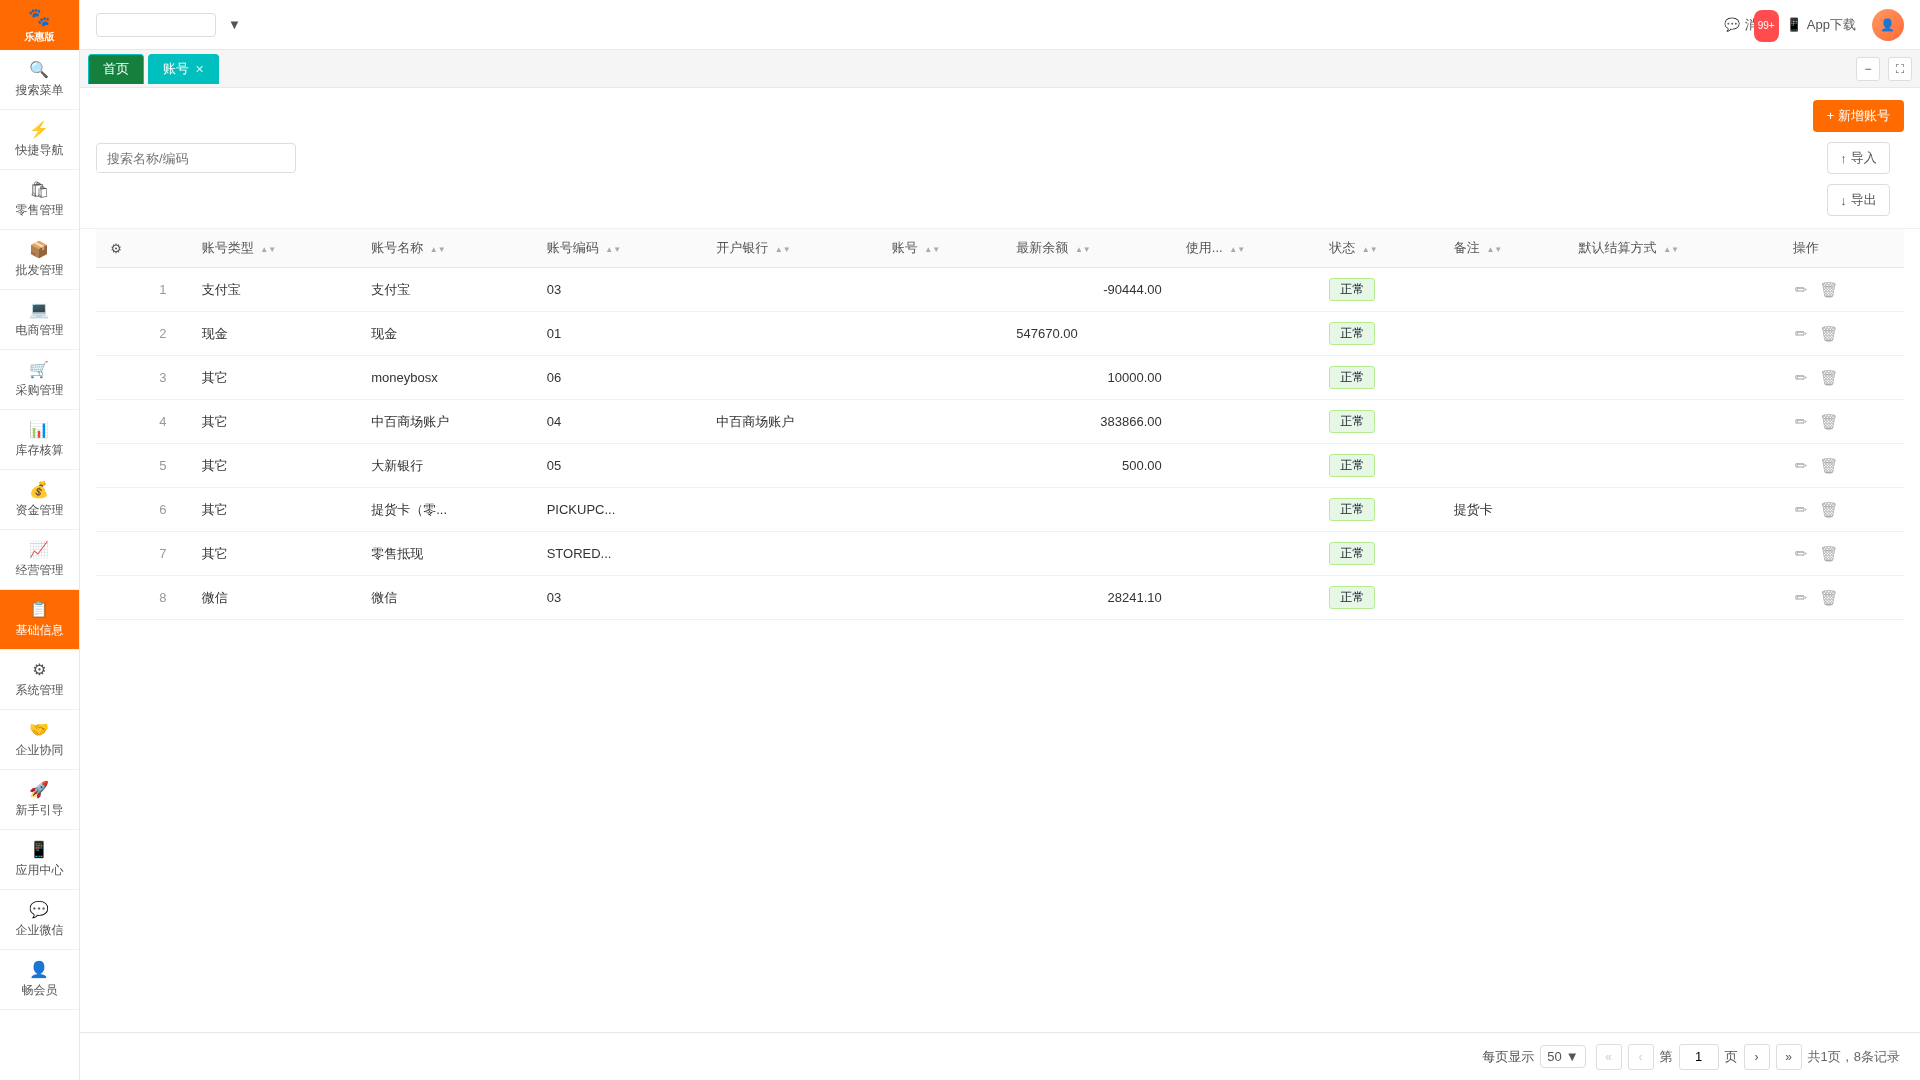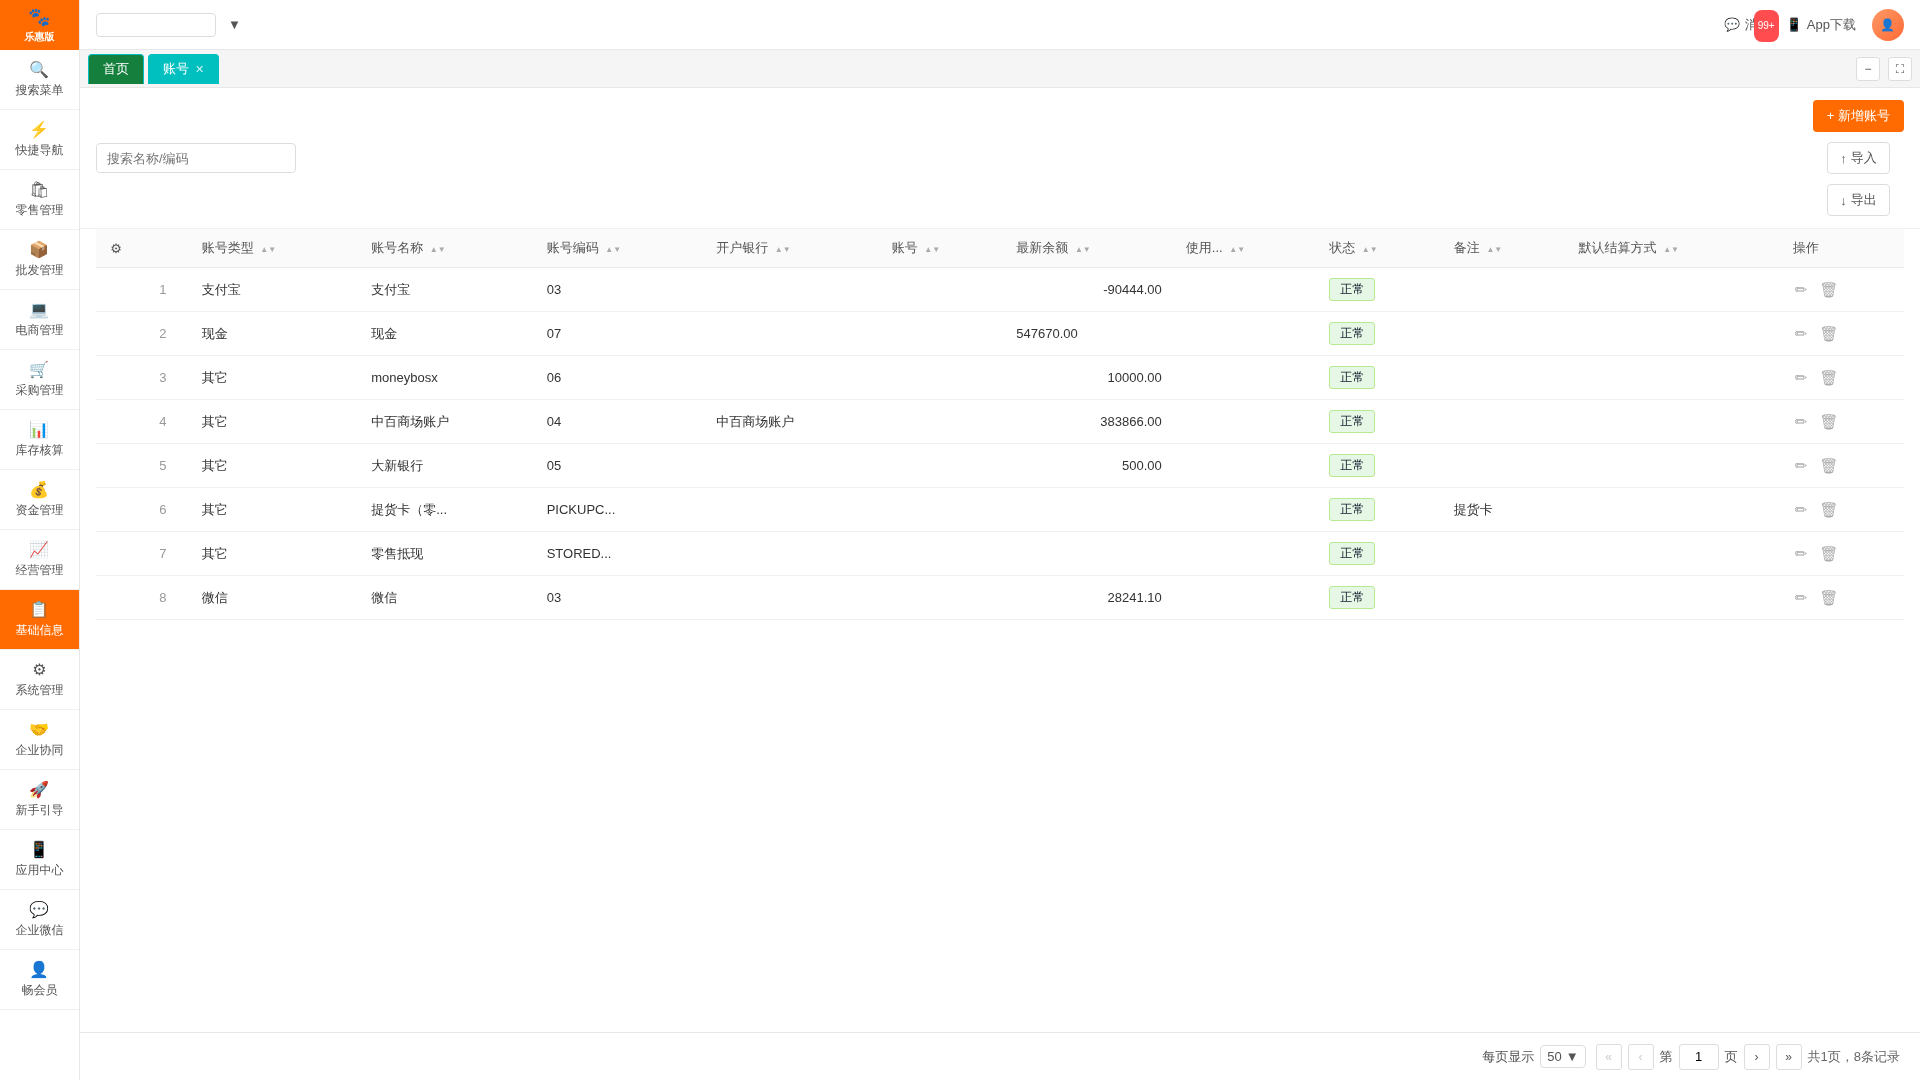--- a/index.html
+++ b/index.html
@@ -597,21 +597,21 @@
           <button class="action-btn" title="编辑">✏</button>
           <button class="action-btn" title="删除">🗑</button>
         </div>
       </td>
     </tr>
             <tr>
       <td></td>
       <td class="row-num">2</td>
       <td>现金</td>
       <td>现金</td>
-      <td>07</td>
+      <td>01</td>
       <td></td>
       <td></td>
       <td style="text-align:left;">547670.00</td>
       <td></td>
       <td><span class="status-badge">正常</span></td>
       <td></td>
       <td></td>
       <td>
         <div class="action-btns">
           <button class="action-btn" title="编辑">✏</button>

